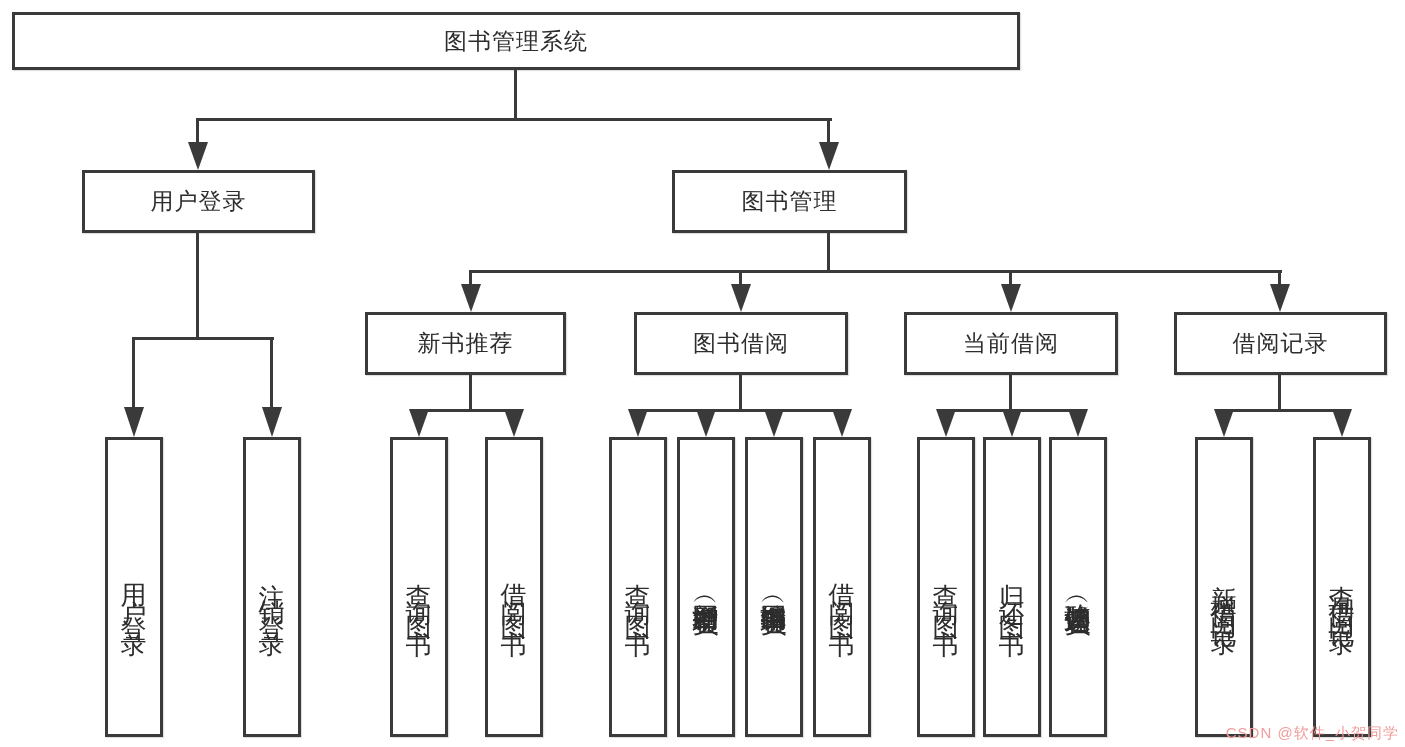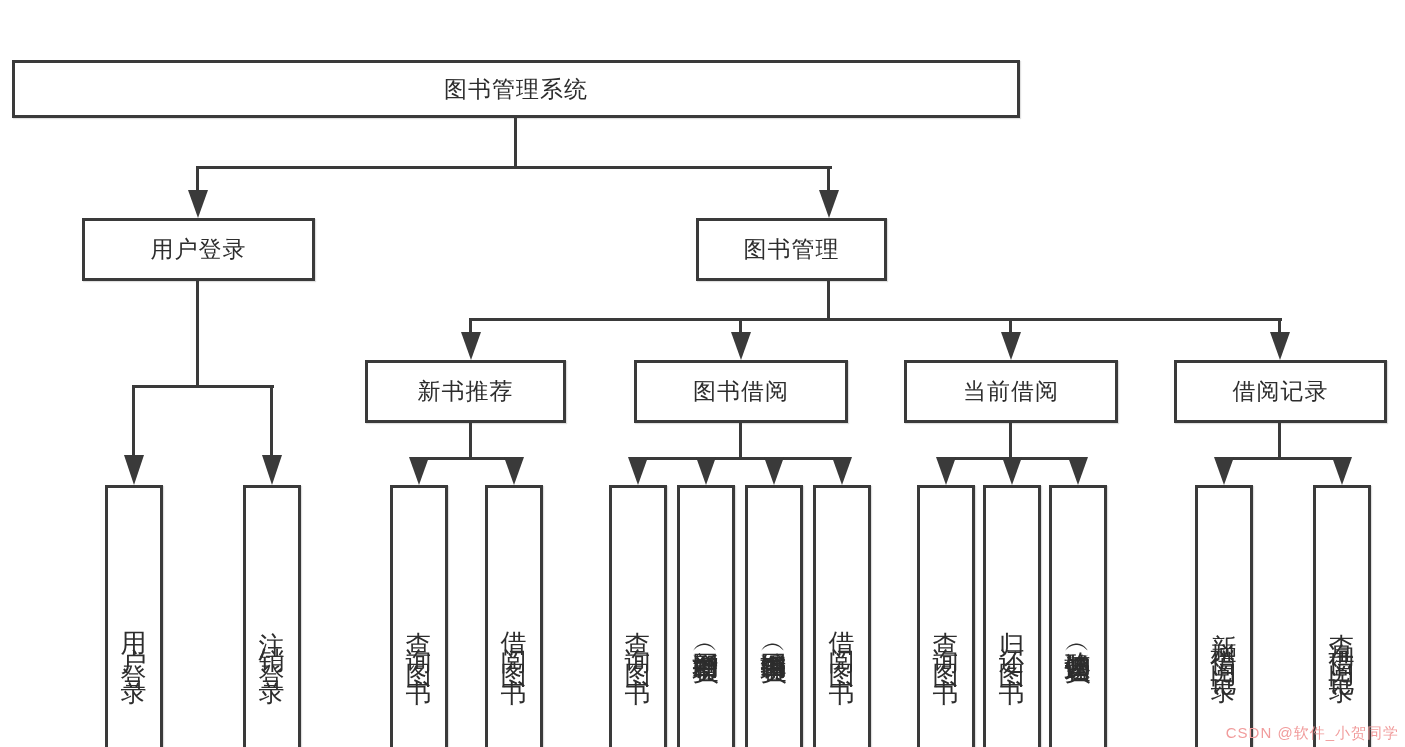--- a/index.html
+++ b/index.html
@@ -10,21 +10,21 @@
   }
   * { margin: 0; padding: 0; box-sizing: border-box; }
   html, body { background: var(--background); }
   body {
     width: 1405px; height: 747px;
     position: relative;
     overflow: hidden;
     font-family: "Liberation Sans", "DejaVu Sans", sans-serif;
     color: var(--text);
   }
-  .stage { position: absolute; inset: 0; margin-top: 48px; }
+  .stage { position: absolute; inset: 0; }
 
   
   .box {
     position: absolute;
     background: #fff;
     border: 3px solid var(--line);
     display: flex;
     align-items: center;
     justify-content: center;
     box-shadow: 1px 1px 1px rgba(0,0,0,0.12);
@@ -75,21 +75,21 @@
   <div class="vline" style="left:514px; top:70px;  height:50px;"></div>
   <div class="hline" style="left:196px; top:118px; width:636px;"></div>
   <div class="vline" style="left:196px; top:118px; height:26px;"></div>
   <div class="vline" style="left:827px; top:118px; height:26px;"></div>
   <div class="arrow-down" style="left:188px; top:142px;"></div>
   <div class="arrow-down" style="left:819px; top:142px;"></div>
 
   <div class="box hbox" style="left:82px; top:170px; width:233px; height:63px;">
     <span>用户登录</span>
   </div>
-  <div class="box hbox" style="left:696px; top:170px; width:191px; height:63px;font-family:Liberation Serif, serif;">
+  <div class="box hbox" style="left:672px; top:170px; width:235px; height:63px;font-family:Liberation Serif, serif;">
     <span>图书管理</span>
   </div>
 
   <div class="vline" style="left:196px; top:233px; height:106px;"></div>
   <div class="hline" style="left:132px; top:337px; width:142px;"></div>
   <div class="vline" style="left:132px; top:337px; height:72px;"></div>
   <div class="vline" style="left:270px; top:337px; height:72px;"></div>
   <div class="arrow-down tall" style="left:124px; top:407px;"></div>
   <div class="arrow-down tall" style="left:262px; top:407px;"></div>
 

